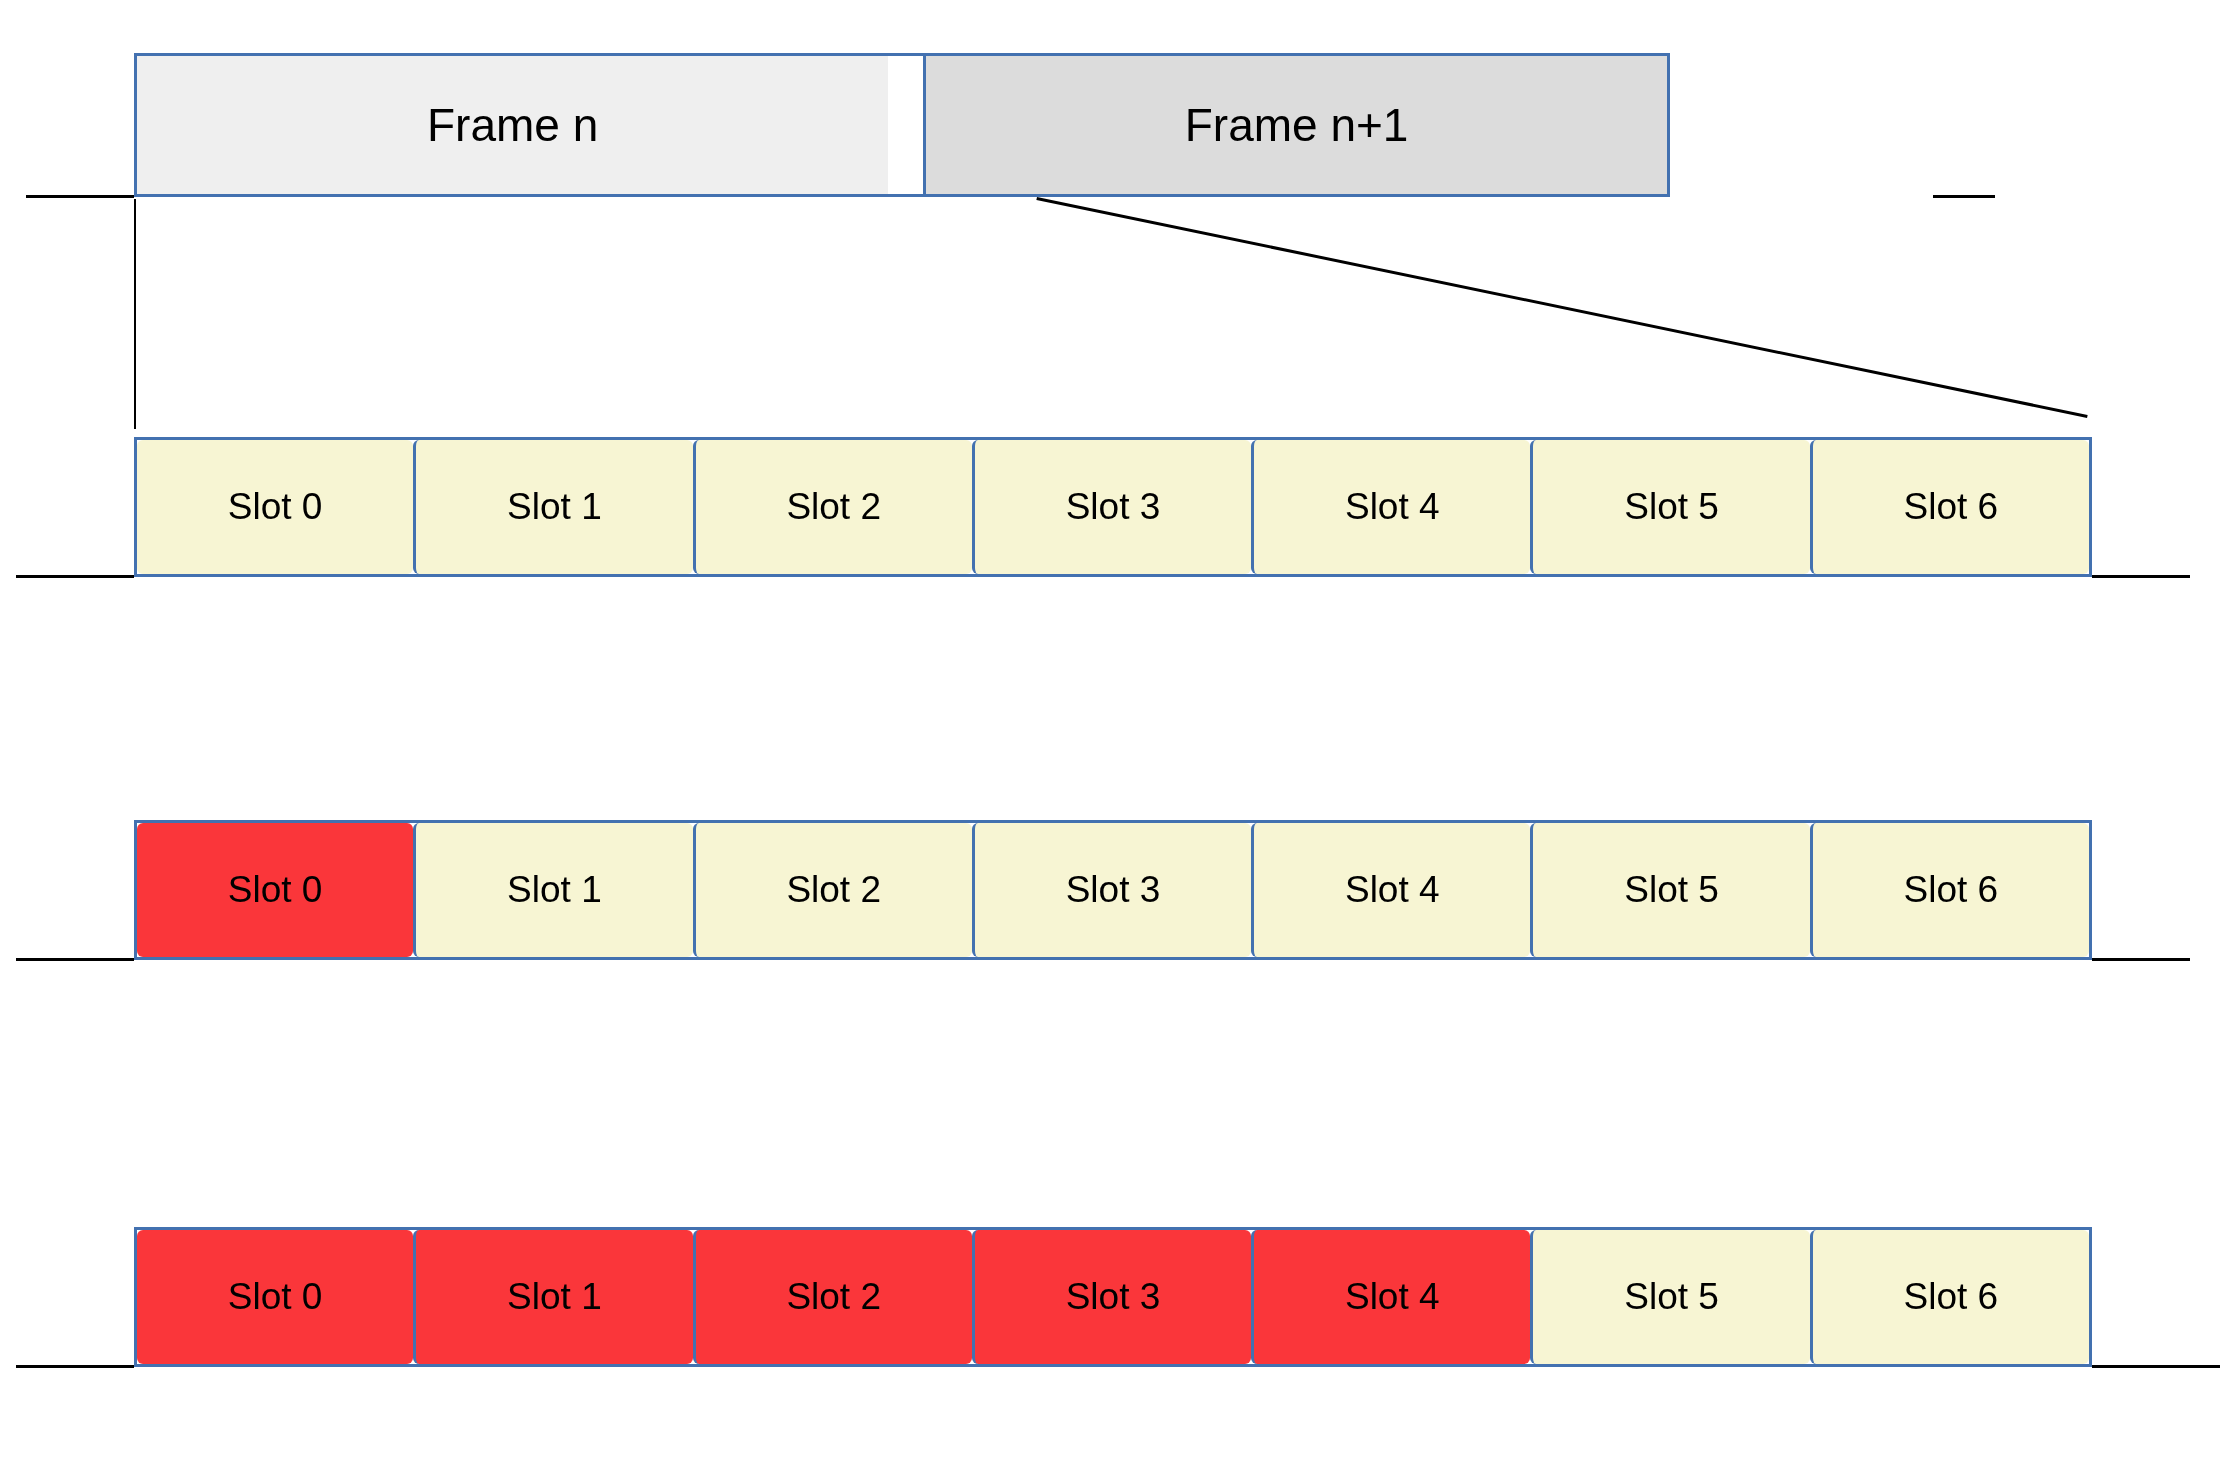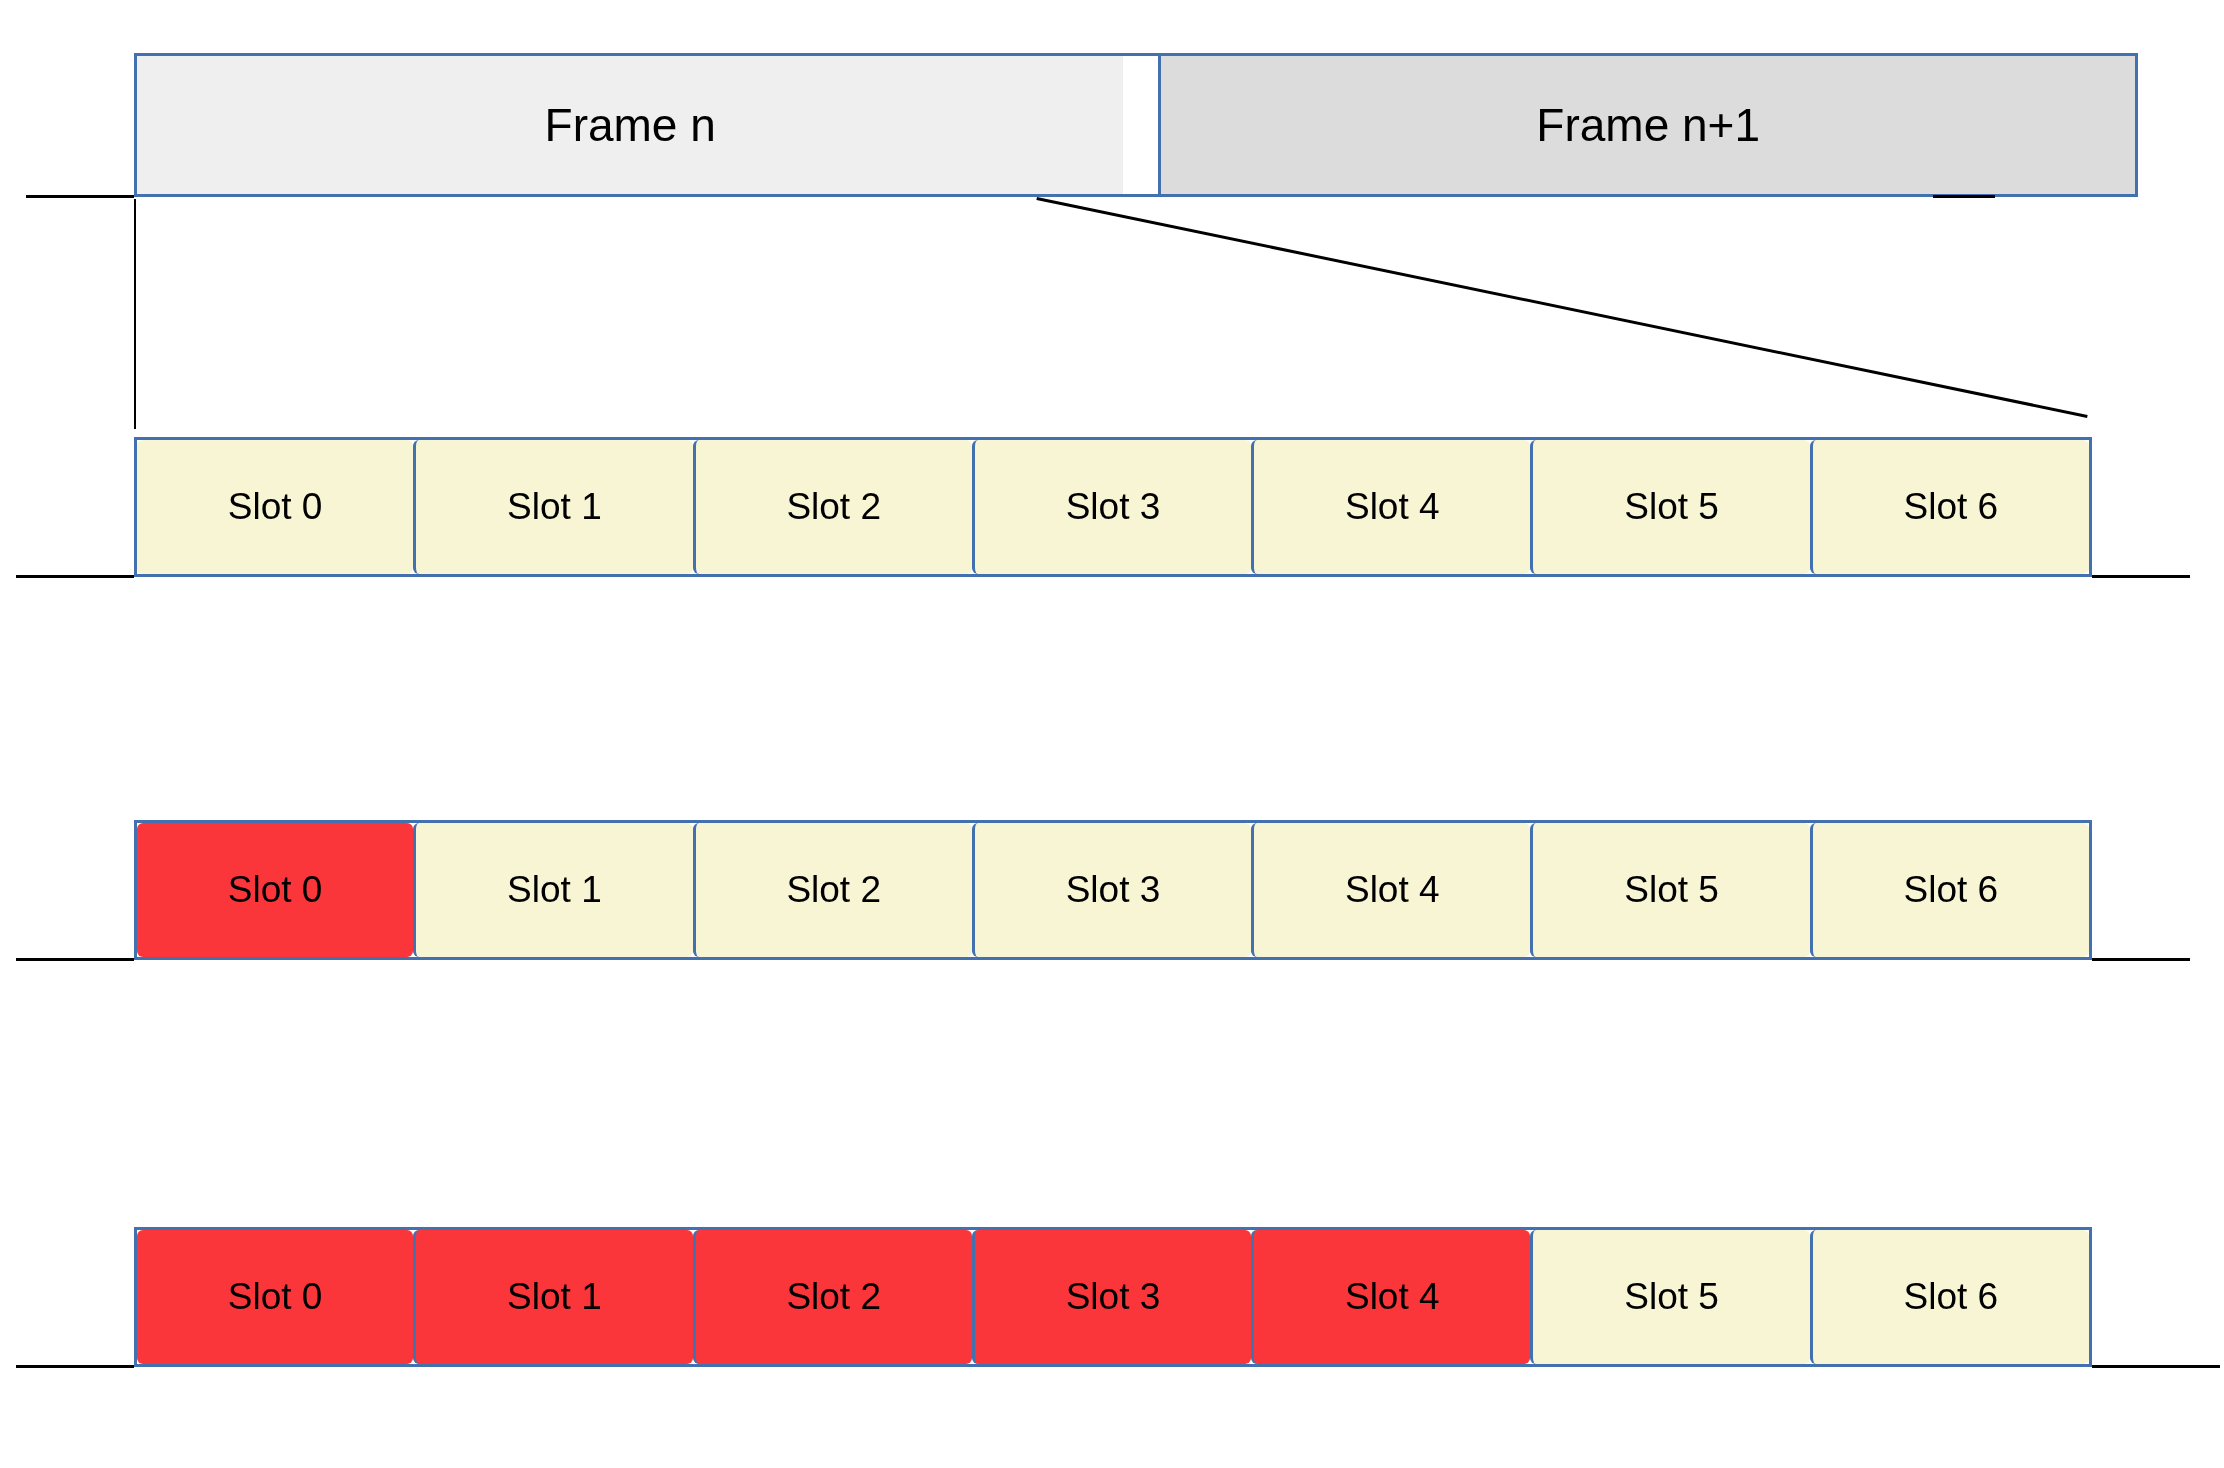--- a/index.html
+++ b/index.html
@@ -15,21 +15,21 @@
     height: 1468px;
     background: #ffffff;
     overflow: hidden;
   }
 
   
   .frame-row {
     position: absolute;
     left: 134px;
     top: 53px;
-    width: 2004px;
+    width: 1536px;
     height: 144px;
     display: flex;
     border: 3px solid var(--box-border);
     box-sizing: border-box;
   }
   .frame-box {
     display: flex;
     align-items: center;
     justify-content: center;
     font-size: 46px;

